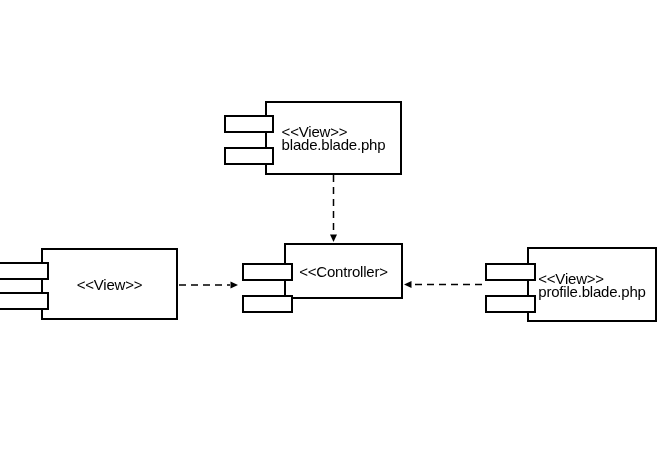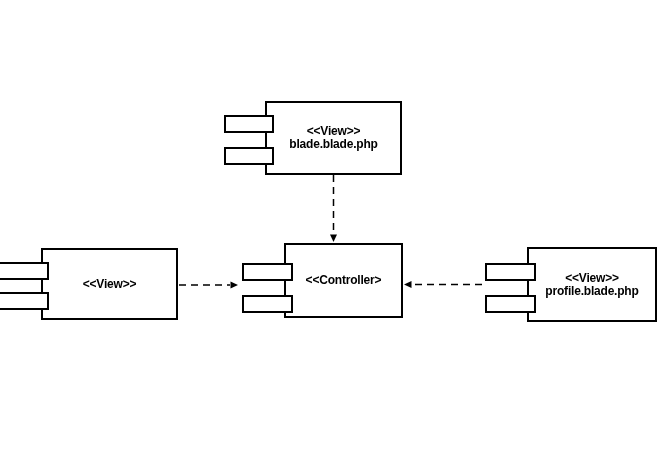--- a/index.html
+++ b/index.html
@@ -32,40 +32,39 @@
   }
   .tab {
     position: absolute;
     background: #ffffff;
     border: 2px solid #000000;
     box-sizing: border-box;
     width: 50px;
     height: 18px;
   }
   .label {
-    text-align: center;
-    font-size: 12px;
-    font-weight: bold;
+    font-size: 15px;
+    font-weight: normal;
     color: #000000;
     line-height: 13px;
     letter-spacing: -0.2px;
     white-space: nowrap;
   }
   
   .comp-login { left: 265px; top: 101px; width: 137px; height: 74px; }
   .comp-login .tab  { left: -43px; }
   .comp-login .tab1 { top: 12px; }
   .comp-login .tab2 { top: 44px; }
   
   .comp-changepassword { left: 41px; top: 248px; width: 137px; height: 72px; }
   .comp-changepassword .tab  { left: -53px; width: 59px; }
   .comp-changepassword .tab1 { top: 12px; }
   .comp-changepassword .tab2 { top: 42px; }
   
-  .comp-controller { left: 284px; top: 243px; width: 119px; height: 75px; }
+  .comp-controller { left: 284px; top: 243px; width: 119px; height: 56px; }
   .comp-controller .tab  { left: -44px; width: 51px; }
   .comp-controller .tab1 { top: 18px; }
   .comp-controller .tab2 { top: 50px; }
   
   .comp-profile { left: 527px; top: 247px; width: 130px; height: 75px; }
   .comp-profile .tab  { left: -44px; width: 51px; }
   .comp-profile .tab1 { top: 14px; }
   .comp-profile .tab2 { top: 46px; }
 </style>
 </head>

